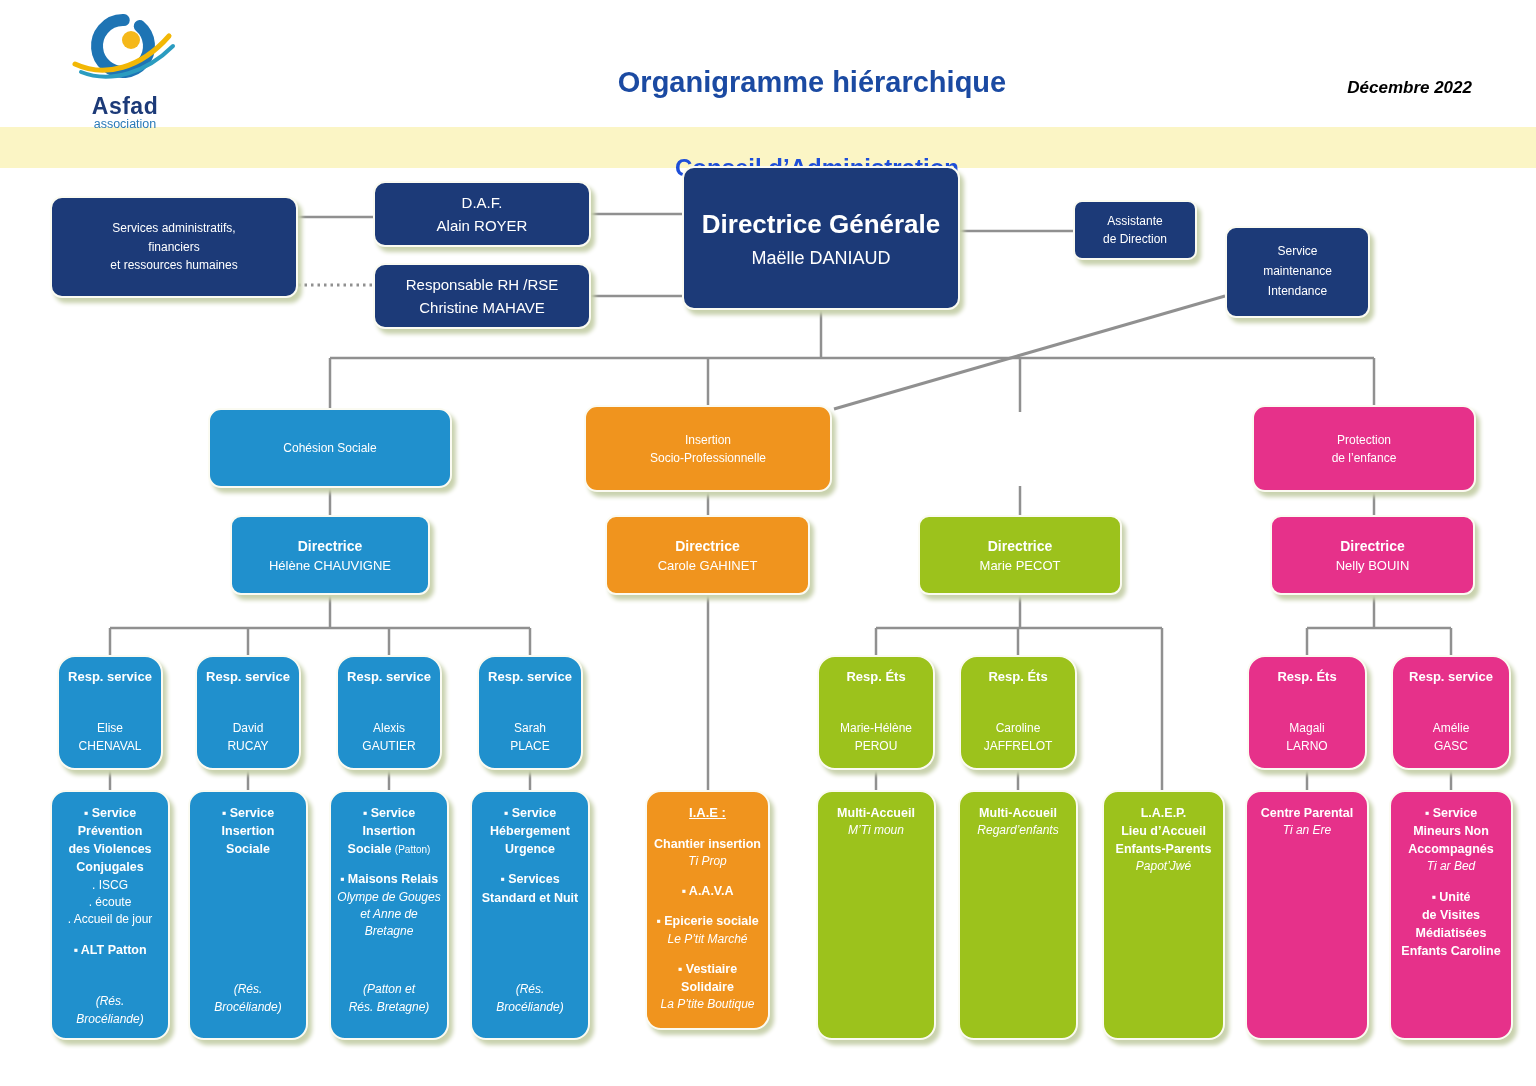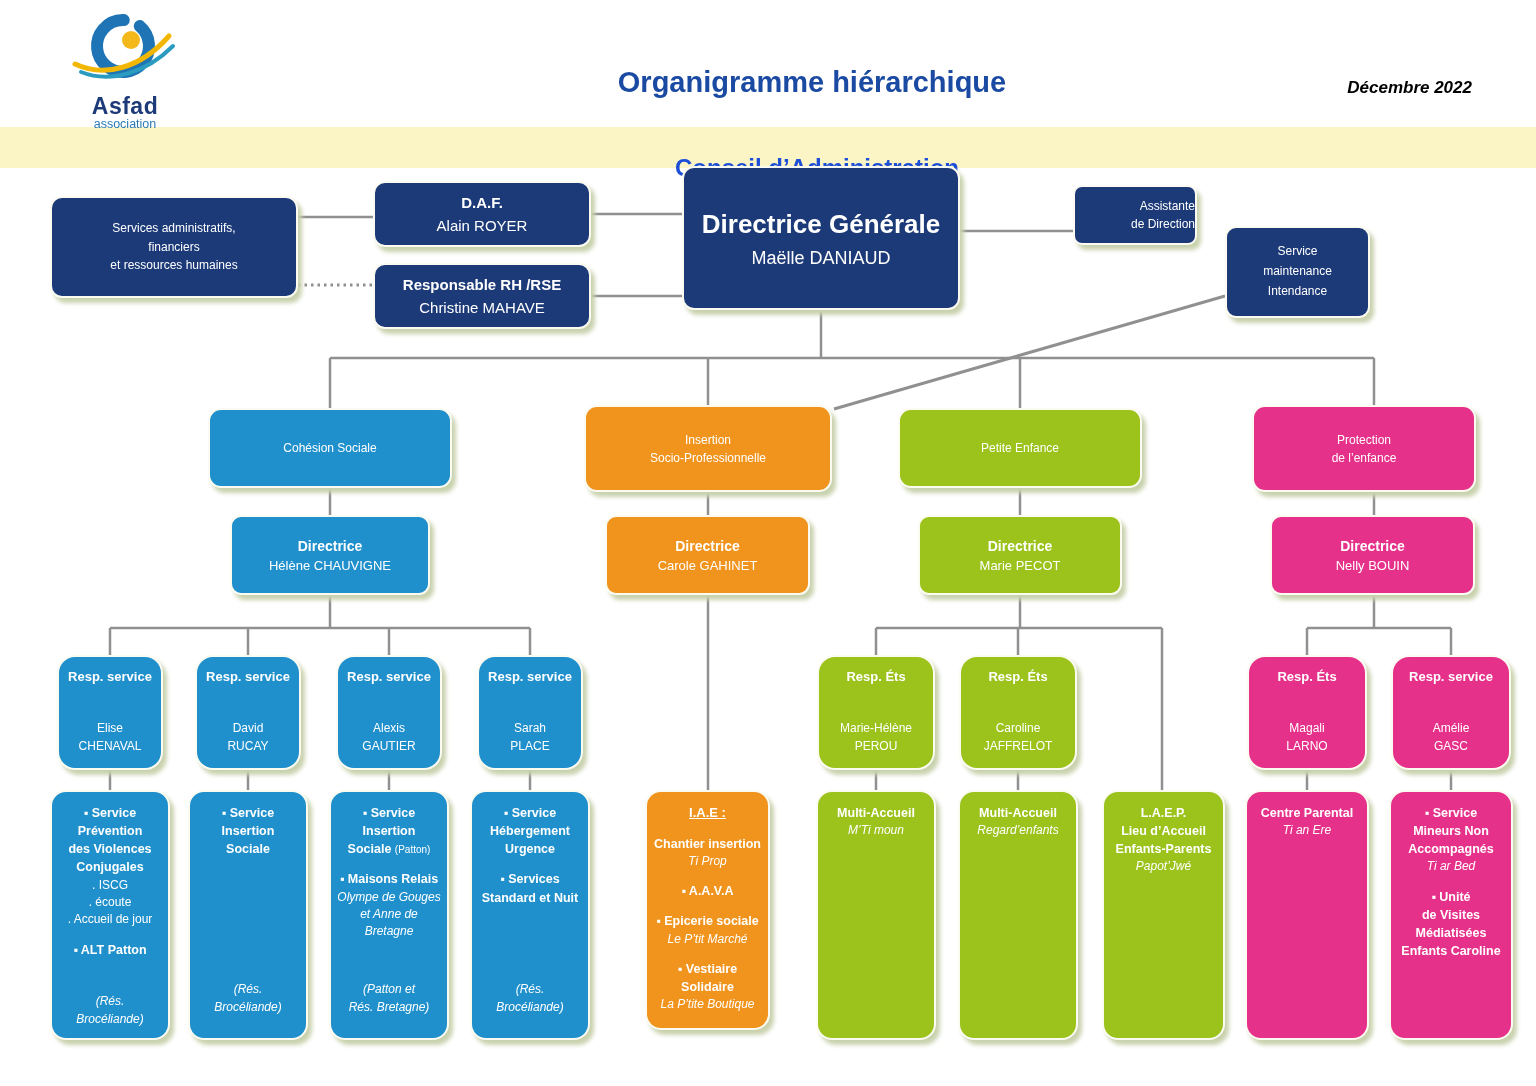--- a/index.html
+++ b/index.html
@@ -38,23 +38,23 @@
     font-size:24px;font-weight:700;color:#1d4ed8;white-space:nowrap;z-index:2;margin-top:20px;
   }
   
   .bold-lines .ln{font-weight:700;}
   .b-admin{left:50px;top:196px;width:248px;height:102px;font-size:15px;line-height:1.55;}
   .b-daf{left:373px;top:181px;width:218px;height:66px;font-size:15px;line-height:1.55;}
   .b-rh{left:373px;top:263px;width:218px;height:66px;font-size:15px;line-height:1.55;}
   .b-dg{left:682px;top:166px;width:278px;height:144px;}
   .b-dg .role{font-size:26px;font-weight:700;line-height:1.6;}
   .b-dg .nm{font-size:18px;line-height:1.5;}
-  .b-assist{left:1073px;top:185px;width:124px;height:60px;font-size:13px;line-height:1.5;border-radius:9px;align-items:flex-end;}
+  .b-assist{left:1073px;top:200px;width:124px;height:60px;font-size:13px;line-height:1.5;border-radius:9px;}
   .b-maint{left:1225px;top:226px;width:145px;height:92px;font-size:13.5px;line-height:1.65;border-radius:11px;}
-  .role-sm{font-weight:700;}
+  .role-sm{font-weight:400;}
   .nm-sm{font-weight:400;}
   
   .branch-header{font-weight:700;font-size:19px;line-height:1.5;border-radius:13px;}
   .h-cohesion{left:208px;top:408px;width:244px;height:80px;}
   .h-insertion{left:584px;top:405px;width:248px;height:87px;font-size:18px;}
   .h-petite{left:898px;top:408px;width:244px;height:80px;}
   .h-protection{left:1252px;top:405px;width:224px;height:87px;font-size:18px;}
   
   .director{height:80px;top:515px;border-radius:11px;}
   .director .role{font-size:14px;font-weight:700;line-height:1.6;}
@@ -189,23 +189,20 @@
       <div class="ln n">Intendance</div>
     </div>
 
   <div class="box c-blue branch-header h-cohesion">
       <div class="ln n">Cohésion Sociale</div>
     </div>
   <div class="box c-orange branch-header h-insertion">
       <div class="ln n">Insertion</div>
       <div class="ln n">Socio-Professionnelle</div>
     </div>
-  <div class="box c-green branch-header h-petite">
-      <div class="ln n">Petite Enfance</div>
-    </div>
   <div class="box c-pink branch-header h-protection">
       <div class="ln n">Protection</div>
       <div class="ln n">de l’enfance</div>
     </div>
 
   <div class="box c-blue director d-cohesion">
     <div class="role">Directrice</div>
     <div class="nm">Hélène CHAUVIGNE</div>
   </div>
   <div class="box c-orange director d-insertion">

